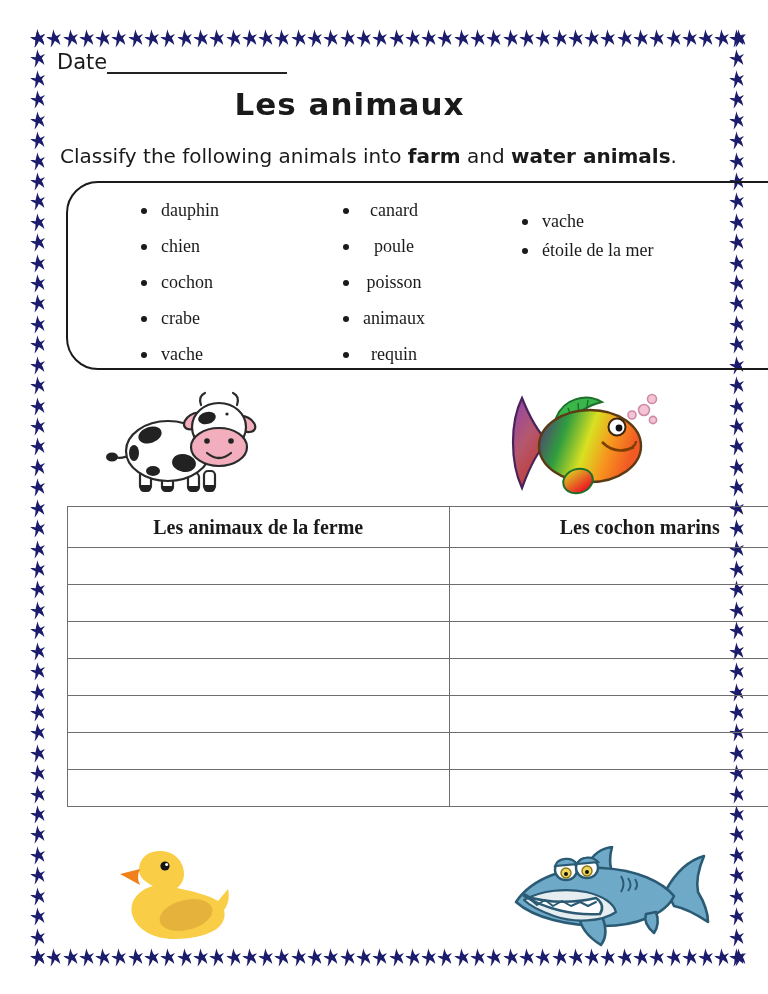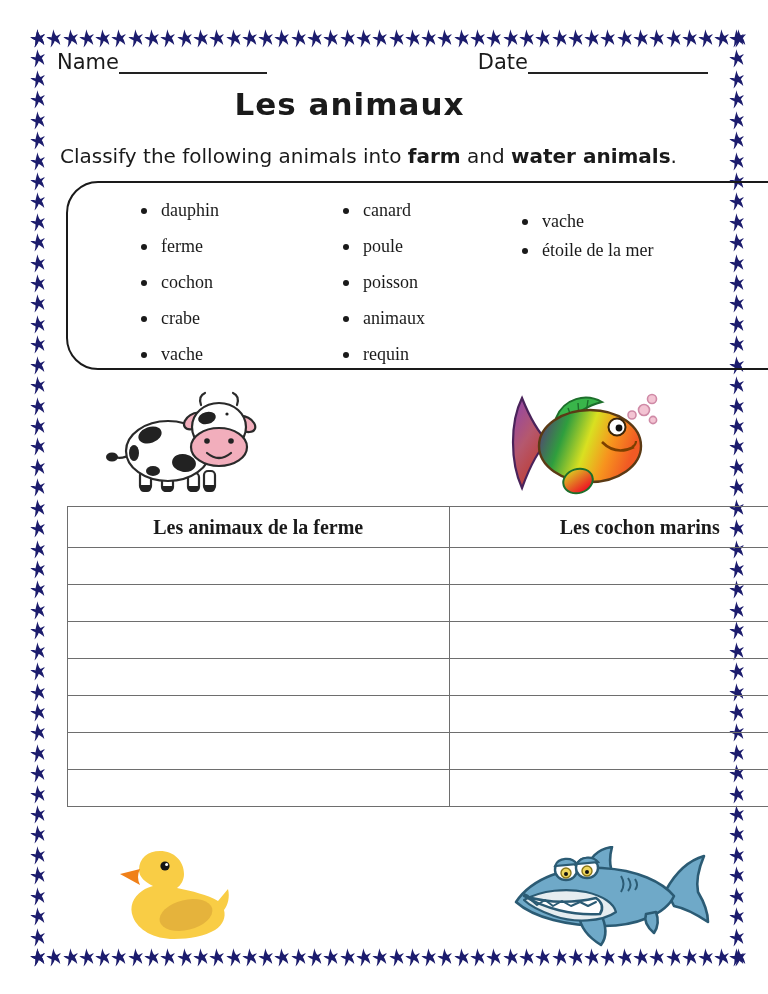--- a/index.html
+++ b/index.html
@@ -594,42 +594,38 @@
     <svg width="15" height="19" viewBox="0 0 16 20" class="bird">
       <path d="M8,0 C8.6,3.4 9.6,5.8 11.4,7.4 C13,6.2 14.6,5.6 16,5.8 C14.6,7.2 13.4,8.4 12.6,9.6 C13.8,11.4 14.8,13.8 15.2,16.8 C13,14.6 11,13.2 9.2,12.6 C8.4,15 7,17.4 4.8,19.6 C5.6,16.6 6,14 5.8,11.8 C4,11.2 2.2,10.2 0.4,8.6 C2.4,8.4 4.2,8.4 5.8,8.8 C6.4,6.2 7.2,3.2 8,0 Z" fill="#1c1c6d"></path>
     </svg>
     <svg width="15" height="19" viewBox="0 0 16 20" class="bird">
       <path d="M8,0 C8.6,3.4 9.6,5.8 11.4,7.4 C13,6.2 14.6,5.6 16,5.8 C14.6,7.2 13.4,8.4 12.6,9.6 C13.8,11.4 14.8,13.8 15.2,16.8 C13,14.6 11,13.2 9.2,12.6 C8.4,15 7,17.4 4.8,19.6 C5.6,16.6 6,14 5.8,11.8 C4,11.2 2.2,10.2 0.4,8.6 C2.4,8.4 4.2,8.4 5.8,8.8 C6.4,6.2 7.2,3.2 8,0 Z" fill="#1c1c6d"></path>
     </svg>
   </div>
 
 <div class="name-date-row hand">
   <div class="field">
-    <span>Name</span>
-      <span class="blank-line name-line"></span>
-  </div>
-  <div class="field">
     <span>Date</span>
       <span class="blank-line date-line"></span>
   </div>
 </div>
 
 <h1 class="page-title hand">Les animaux</h1>
 
 <p class="instruction hand"><span>Classify the following animals into </span><b>farm</b><span> and </span><b>water animals</b><span>.</span></p>
 
 <div class="word-box serif" id="word-box">
     <ul class="word-col c0" style="left: 69px; top: 16px;">
       <li>dauphin</li>
-      <li>ferme</li>
+      <li>chien</li>
       <li>cochon</li>
       <li>crabe</li>
       <li>vache</li>
     </ul>
-    <ul class="word-col c1" style="left: 271px; top: 16px;">
+    <ul class="word-col c1" style="left: 271px; top: 16px; text-align: center;">
       <li>canard</li>
       <li>poule</li>
       <li>poisson</li>
       <li>animaux</li>
       <li>requin</li>
     </ul>
     <ul class="word-col c2" style="left: 450px; top: 27px;">
       <li>vache</li>
       <li>étoile de la mer</li>
     </ul>

